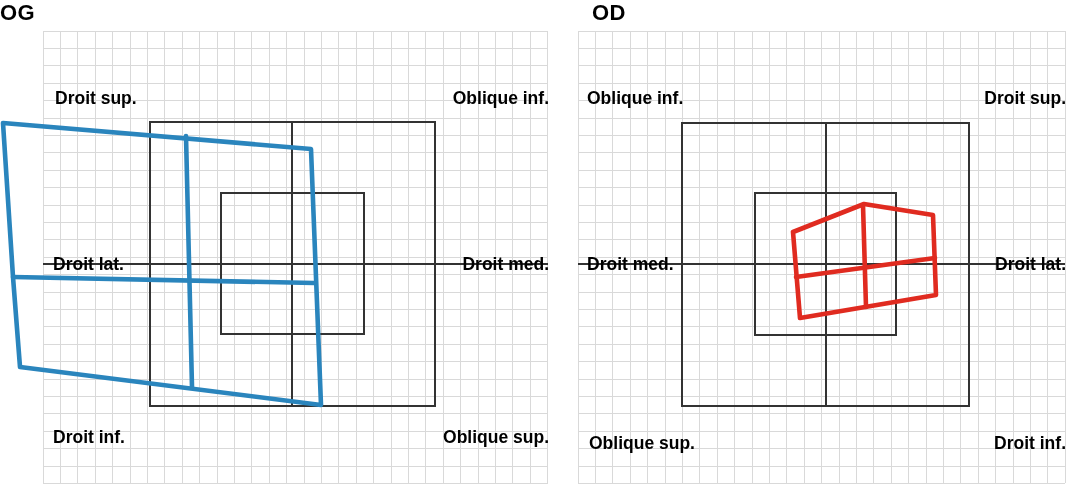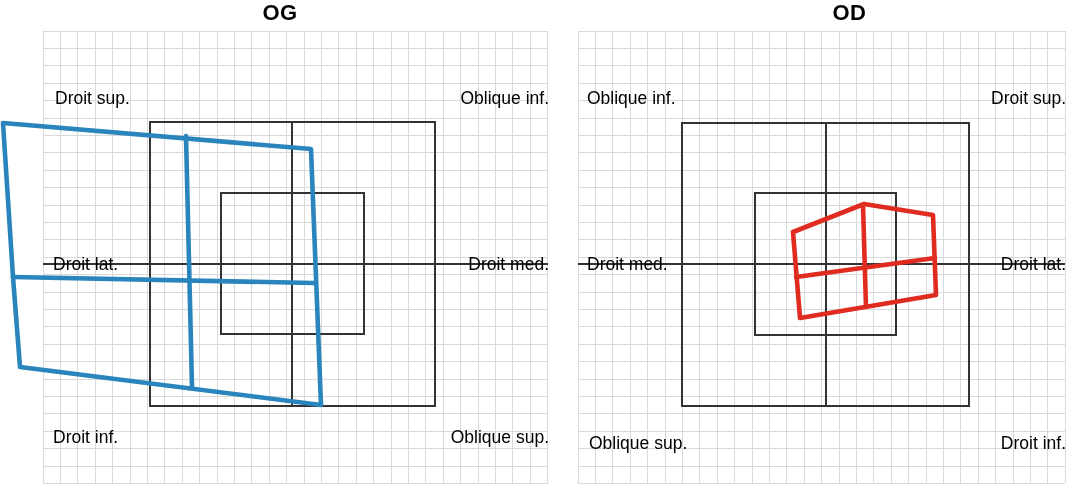--- a/index.html
+++ b/index.html
@@ -25,40 +25,41 @@
     top: 0;
     height: 497px;
   }
   #panel-og { left: 0px;   width: 560px; }
   #panel-od { left: 592px; width: 515px; }
 
   .panel-title {
     position: absolute;
     top: 0px;
     width: 100%;
-    text-align: center;
+    text-align: left;
     font-size: 22px;
     font-weight: bold;
     color: #000000;
     letter-spacing: 0.5px;
     line-height: 26px;
   }
 
   .chart-svg {
     position: absolute;
     left: 0;
     top: 0;
   }
 
   .lbl {
     position: absolute;
     font-size: 17.5px;
     color: #000000;
     white-space: nowrap;
     line-height: 20px;
+    font-weight: bold;
   }
   .lbl.right { transform: translateX(-100%); }
 </style>
 </head>
 <body>
 
 <div id="root">
 
   <div class="panel" id="panel-og">
     <div class="panel-title">OG</div>

